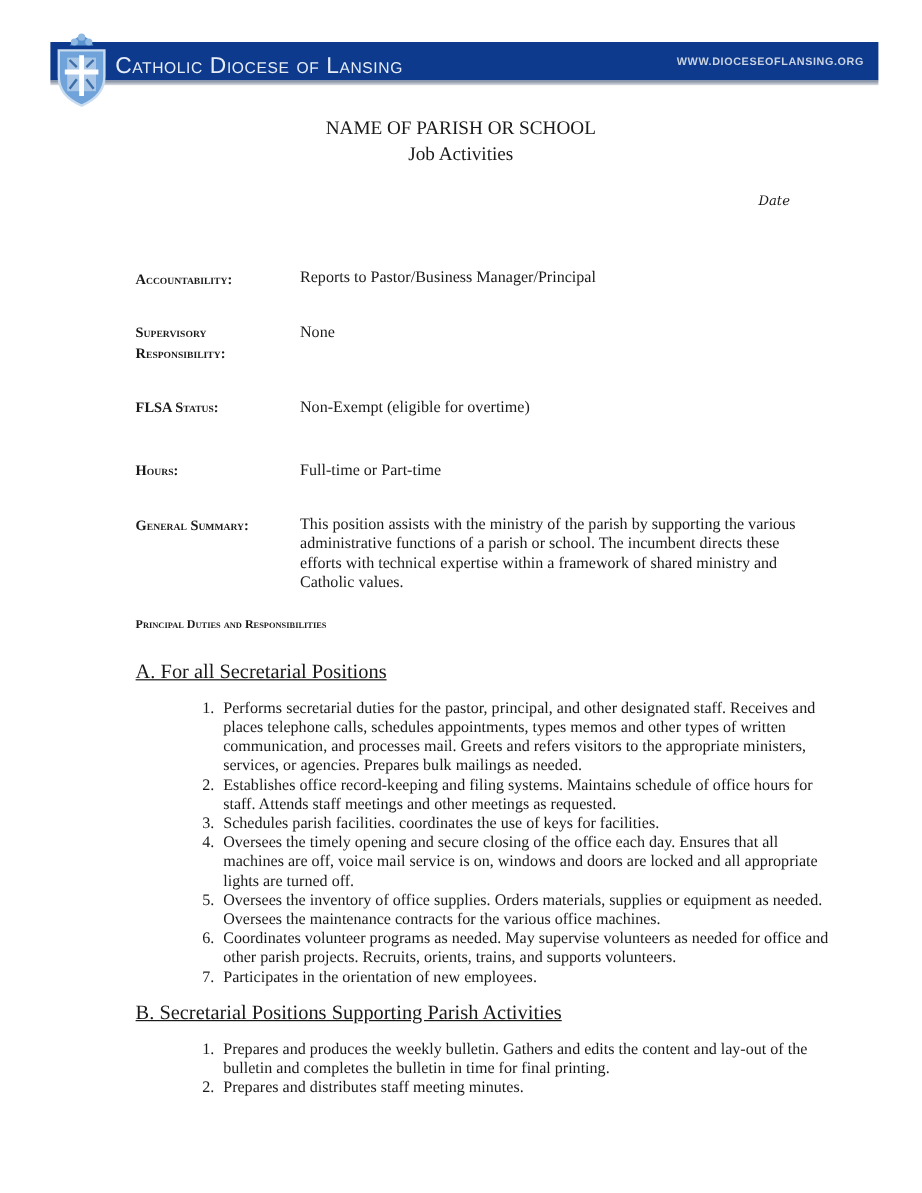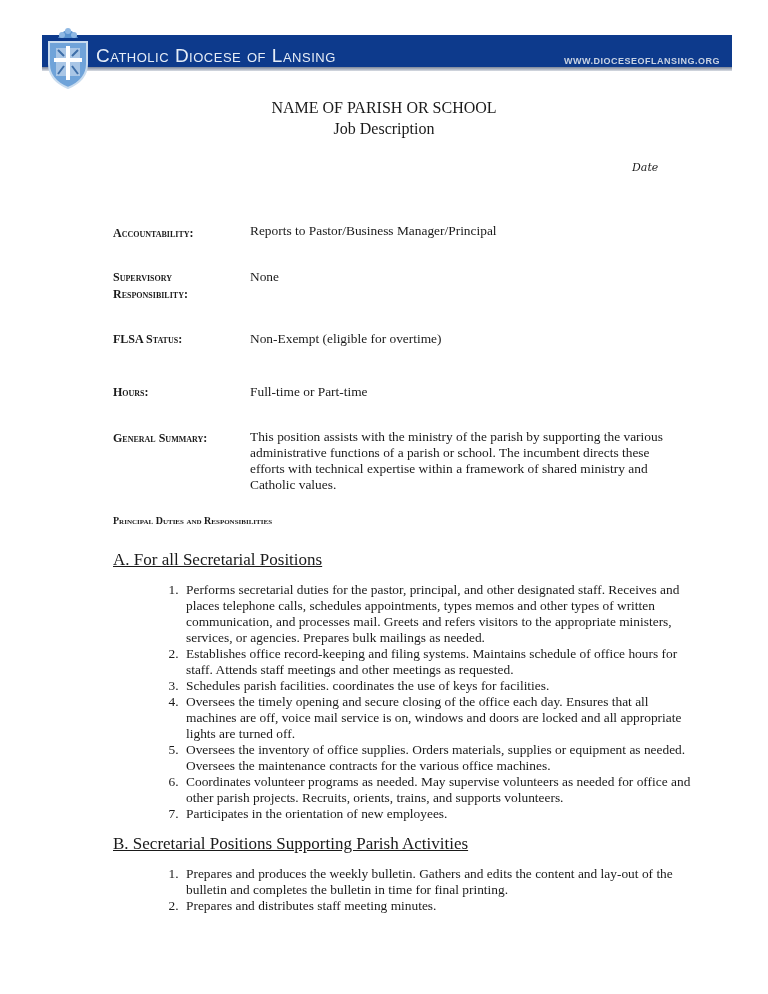--- a/index.html
+++ b/index.html
@@ -1,20 +1,20 @@
 <!DOCTYPE html>
 <html><head>
 <meta charset="utf-8">
 <style>
   html, body { margin: 0; padding: 0; background: #ffffff; }
   body { width: 768px; height: 994px; position: relative; overflow: hidden; font-family: "Liberation Serif", serif; color: #1a1a1a; }
   .banner { position: absolute; left: 42px; top: 35px; width: 690px; height: 32px; background: #0d3a8c; }
   .banner-shadow { position: absolute; left: 42px; top: 67px; width: 690px; height: 4px; background: linear-gradient(#7a8599, #d9dde4); }
   .banner-title { position: absolute; left: 96px; top: 45px; color: #e6edf7; font-family: "Liberation Sans", sans-serif; font-size: 19px; letter-spacing: 0.5px; font-variant: small-caps; }
-  .banner-url { position: absolute; right: 48px; top: 46px; color: #c9d3e3; font-family: "Liberation Sans", sans-serif; font-size: 9px; font-weight: bold; letter-spacing: 0.5px; margin-top: 10px; }
+  .banner-url { position: absolute; right: 48px; top: 46px; color: #c9d3e3; font-family: "Liberation Sans", sans-serif; font-size: 9px; font-weight: bold; letter-spacing: 0.5px; }
   .shield { position: absolute; left: 44px; top: 20px; width: 48px; height: 70px; }
   .title-block { position: absolute; left: 0; width: 768px; top: 97px; text-align: center; font-family: Liberation Serif, serif; font-size: 16px; line-height: 21px; color: #1a1a1a; }
   .date { position: absolute; left: 632px; top: 161px; font-family: "DejaVu Serif", serif; font-style: italic; font-size: 11px; }
   .label { position: absolute; left: 113px; font-weight: bold; font-size: 12px; font-variant: small-caps; font-family: "Liberation Serif", serif; line-height: 17px; }
   .value { position: absolute; left: 250px; width: 420px; font-size: 13.4px; line-height: 18px; }
   .section-head { position: absolute; left: 113px; top: 515px; font-weight: bold; font-size: 10px; font-variant: small-caps; }
   .sub-head { position: absolute; left: 113px; font-size: 17px; text-decoration: underline; }
   ol { position: absolute; left: 117px; margin: 15px; padding-left: 50px; width: 512px; font-size: 13.4px; line-height: 16px; }
   ol li { padding-left: 4px; }
 </style>
@@ -31,21 +31,21 @@
   <path d="M5 22 H43 V44 Q43 60 24 68 Q5 60 5 44 Z" fill="#6fa3d9" stroke="#c9dcef" stroke-width="2"></path>
   <rect x="12" y="28" width="24" height="28" fill="#a9c6e6"></rect>
   <path d="M24 26 V60 M10 40 H38" stroke="#ffffff" stroke-width="4"></path>
   <path d="M14 30 L20 36 M34 30 L28 36 M14 54 L20 46 M34 54 L28 46" stroke="#3e6ea8" stroke-width="2"></path>
 </svg>
 <div class="banner-title">Catholic Diocese of Lansing</div>
 <div class="banner-url">WWW.DIOCESEOFLANSING.ORG</div>
 
 <div class="title-block">
   <div>NAME OF PARISH OR SCHOOL</div>
-  <div>Job Description</div>
+  <div>Job Activities</div>
 </div>
 <div class="date">Date</div>
 
 <div class="label" style="top:225px">Accountability:</div>
 <div class="value" style="top:222px">Reports to Pastor/Business Manager/Principal</div>
 
 <div class="label" style="top:269px">
   <div>Supervisory</div>
   <div>Responsibility:</div>
 </div>

